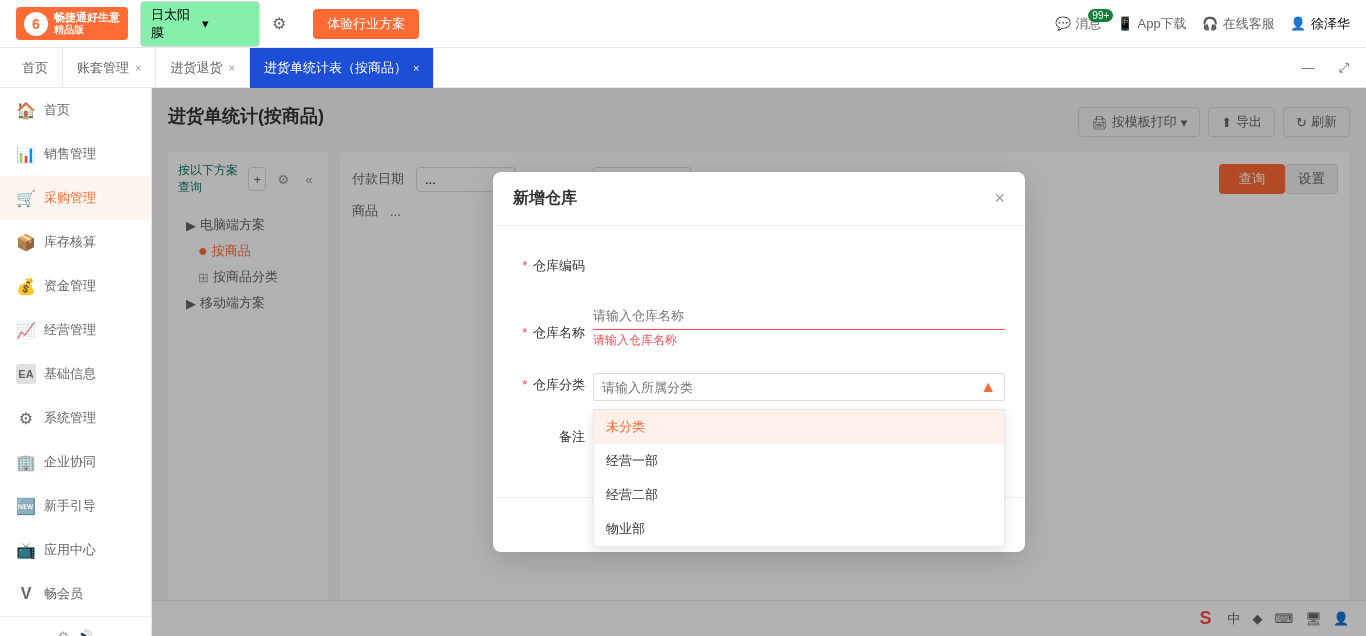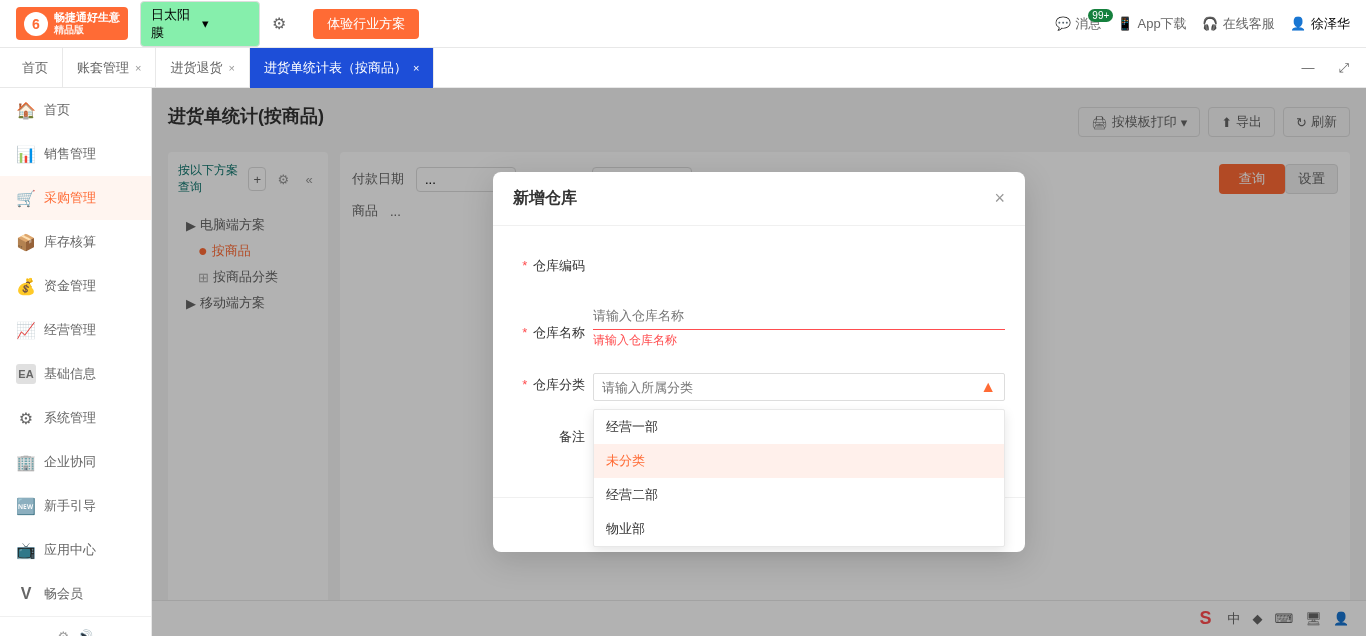--- a/index.html
+++ b/index.html
@@ -390,25 +390,25 @@
           <div class="form-row">
             <div class="form-label required">
               <span>仓库分类</span>
             </div>
             <div class="form-control category-selector">
               <div class="category-input-row">
                 <input class="category-input" type="text" placeholder="请输入所属分类" style="">
                 <span class="up-arrow">▲</span>
               </div>
               <div class="dropdown-list">
+                <div class="dropdown-item selected">
+                  <span>未分类</span>
+                </div>
                 <div class="dropdown-item">
                   <span>经营一部</span>
-                </div>
-                <div class="dropdown-item selected">
-                  <span>未分类</span>
                 </div>
                 <div class="dropdown-item">
                   <span>经营二部</span>
                 </div>
                 <div class="dropdown-item">
                   <span>物业部</span>
                 </div>
               </div>
             </div>
           </div>

